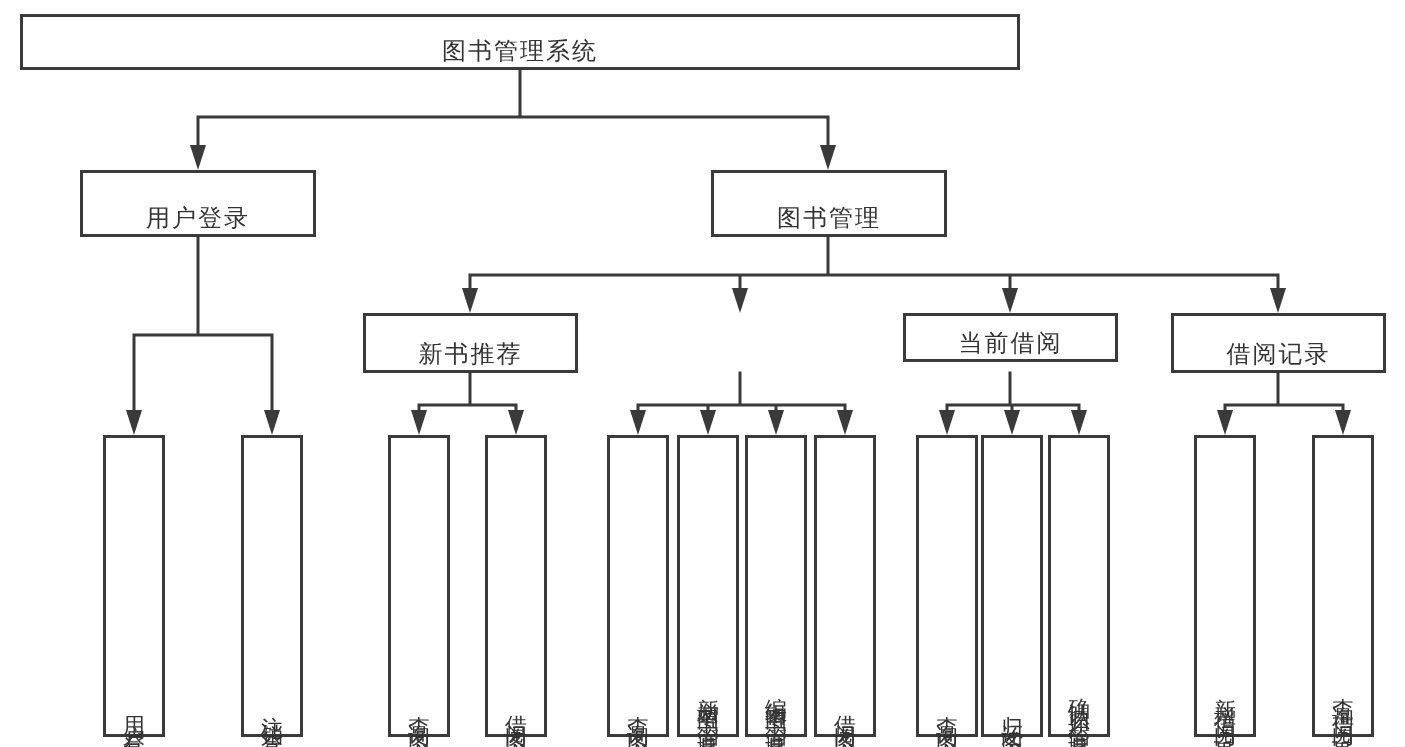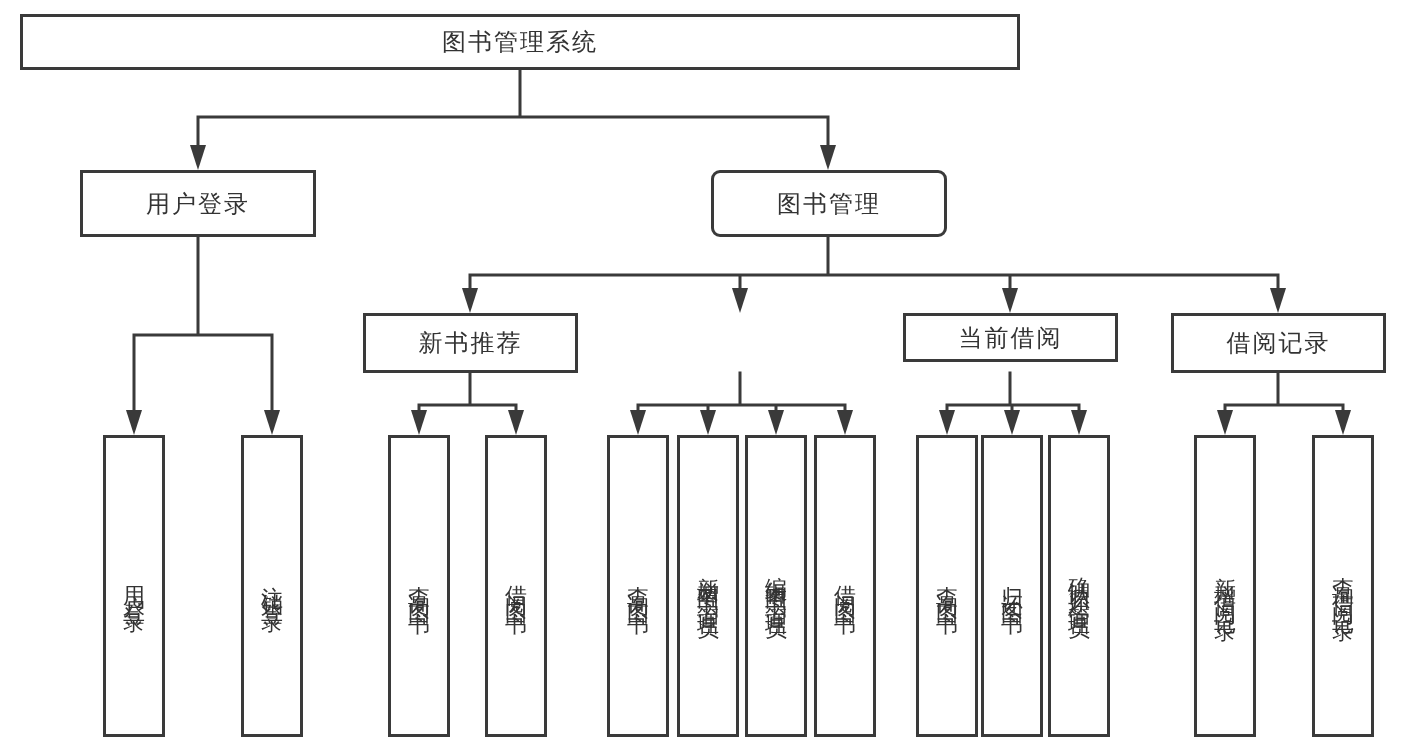--- a/index.html
+++ b/index.html
@@ -22,21 +22,21 @@
     width: 1405px;
     height: 747px;
     pointer-events: none;
   }
   .box {
     position: absolute;
     box-sizing: border-box;
     border: 3px solid #3a3a3a;
     background: #ffffff;
     display: flex;
-    align-items: center;
+    align-items: flex-end;
     justify-content: center;
     color: #333333;
   }
   .box .hlabel {
     font-size: 24px;
     letter-spacing: 2px;
     white-space: nowrap;
   }
   .leaf .vlabel {
     writing-mode: vertical-rl;
@@ -122,21 +122,21 @@
     </g>
   </svg>
 
   <div class="box" style="left:20px; top:14px; width:1000px; height:56px;">
     <span class="hlabel">图书管理系统</span>
   </div>
 
   <div class="box" style="left:80px; top:170px; width:236px; height:67px;">
     <span class="hlabel">用户登录</span>
   </div>
-  <div class="box" style="left:711px; top:170px; width:236px; height:67px;border-radius:9px;">
+  <div class="box" style="left:711px; top:170px; width:236px; height:67px;">
     <span class="hlabel">图书管理</span>
   </div>
 
   <div class="box" style="left:363px; top:313px; width:215px; height:60px;">
     <span class="hlabel">新书推荐</span>
   </div>
   <div class="box" style="left:903px; top:313px; width:215px; height:49px;">
     <span class="hlabel">当前借阅</span>
   </div>
   <div class="box" style="left:1171px; top:313px; width:215px; height:60px;">

